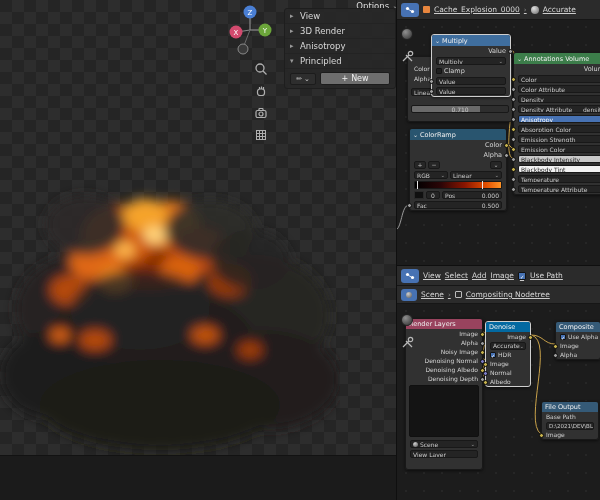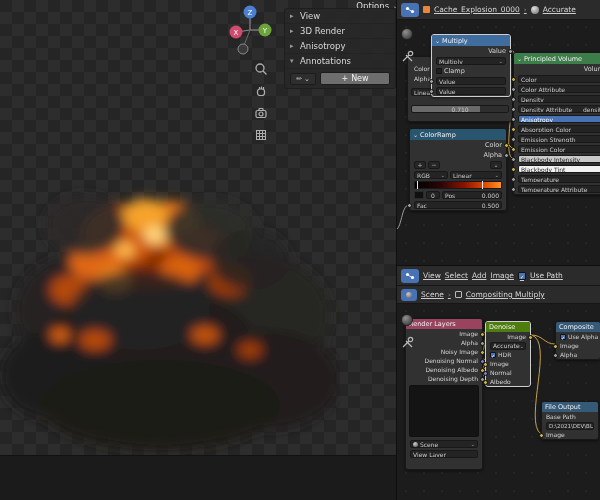--- a/index.html
+++ b/index.html
@@ -195,21 +195,21 @@
       <div class="panel-row">
         <span class="car">▸</span>
         <span>3D Render</span>
       </div>
       <div class="panel-row">
         <span class="car">▸</span>
         <span>Anisotropy</span>
       </div>
       <div class="panel-row">
         <span class="car">▾</span>
-        <span>Annotations</span>
+        <span>Principled</span>
       </div>
       <div class="anno-row">
         <span class="tool-btn">
           <span>✏</span>
           <span class="car">⌄</span>
         </span>
         <span class="new-btn">
           <span>+</span>
           <span>New</span>
         </span>
@@ -351,21 +351,21 @@
         <span class="sk l gry"></span>
         <div class="fld">
             <span>Value</span>
           </div>
       </div>
     </div>
 
     <div class="node" style="left:116px;top:52px;width:100px;z-index:2">
       <div class="node-header" style="background:#3c7d4a">
         <span class="car">⌄</span>
-        <span>Principled Volume</span>
+        <span>Annotations Volume</span>
       </div>
       <div class="n-row out">
         <span>Volume</span>
 
       </div>
       <div class="n-row">
           <span class="sk l yel"></span>
           <div class="fld">
             <span>Color</span>
           </div>
@@ -456,21 +456,21 @@
       <span class="cbx on" style="width:8px;height:8px;line-height:8px">✓</span>
       <span>Use Path</span>
     </div>
     <div class="ed-header2">
       <span class="editor-btn" style="width:16px;height:12px">
         <span class="scene-icon" style="width:6px;height:6px"></span>
       </span>
       <span>Scene</span>
       <span class="sep">›</span>
       <span class="tree-icon"></span>
-      <span>Compositing Multiply</span>
+      <span>Compositing Nodetree</span>
     </div>
 
     <div class="side-tools" style="top:48px">
       <span class="ball"></span>
       <svg width="13" height="13" viewBox="0 0 13 13" stroke="#b8b8b8" stroke-width="1.2" fill="none">
         <line x1="2" y1="11" x2="8" y2="5"></line>
           <circle cx="9.5" cy="3.5" r="2.2"></circle>
         <line x1="11" y1="11" x2="5" y2="5"></line>
       </svg>
     </div>
@@ -522,21 +522,21 @@
         </div>
       </div>
       <div class="n-row">
         <div class="fld">
             <span>View Layer</span>
           </div>
       </div>
     </div>
 
     <div class="node active" style="left:88px;top:55px;width:46px;z-index:3">
-      <div class="node-header" style="background:#4d7c0f;height:10px">
+      <div class="node-header" style="background:#0369a1;height:10px">
         <span>Denoise</span>
       </div>
       <div class="n-row sm out">
           <span>Image</span>
           <span class="sk r yel"></span>
         </div>
       <div class="n-row sm">
         <div class="fld">
             <span>Accurate</span>
             <span class="car">⌄</span>

